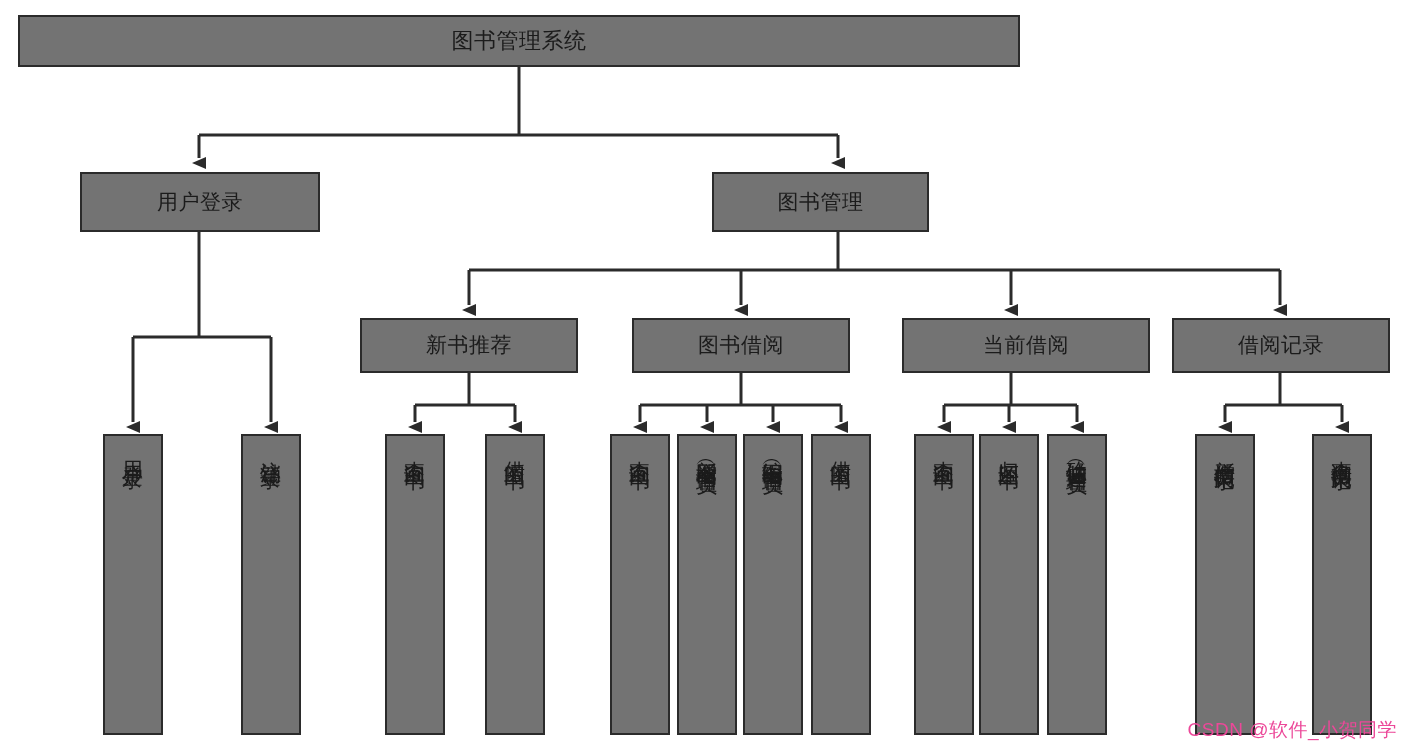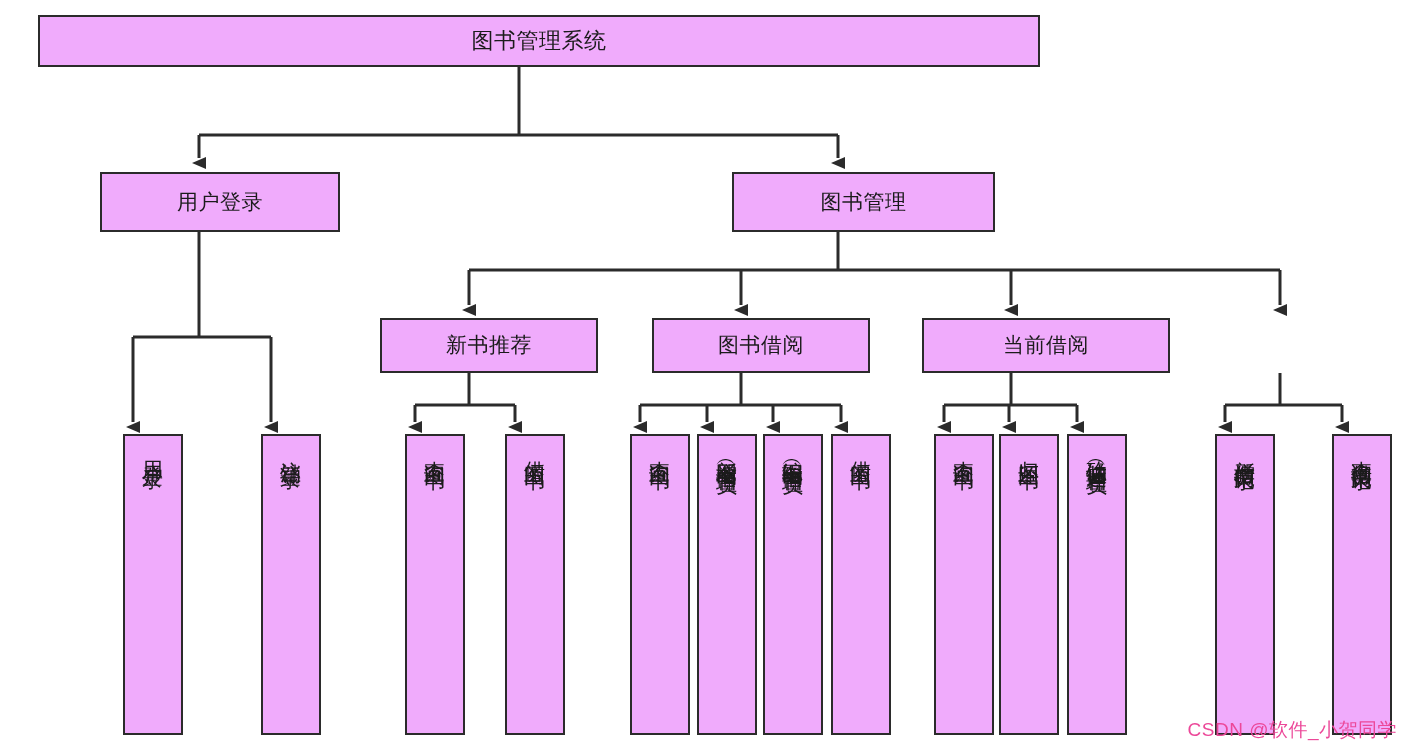--- a/index.html
+++ b/index.html
@@ -22,26 +22,25 @@
     left: 0;
     top: 0;
     width: 1405px;
     height: 747px;
     pointer-events: none;
   }
   .node {
     position: absolute;
     box-sizing: border-box;
     border: 2px solid #2b2b2b;
-    background: #f0abfc;
+    background: #737373;
     display: flex;
     align-items: center;
     justify-content: center;
     color: #1b1b1b;
-    margin-left: 20px;
   }
   .node .lbl {
     display: block;
     text-align: center;
     line-height: 1.18;
     letter-spacing: 0.5px;
   }
   .node.horiz .lbl {
     writing-mode: horizontal-tb;
     font-size: 21px;
@@ -128,36 +127,39 @@
   </svg>
 
   <div class="node horiz root" style="left:18px; top:15px; width:1002px; height:52px;">
     <span class="lbl">图书管理系统</span>
   </div>
 
   <div class="node horiz" style="left:80px; top:172px; width:240px; height:60px;">
     <span class="lbl">用户登录</span>
   </div>
 
-  <div class="node horiz" style="left:712px; top:172px; width:263px; height:60px;">
+  <div class="node horiz" style="left:712px; top:172px; width:217px; height:60px;">
     <span class="lbl">图书管理</span>
   </div>
 
   <div class="node horiz" style="left:360px; top:318px; width:218px; height:55px;">
     <span class="lbl">新书推荐</span>
   </div>
 
   <div class="node horiz" style="left:632px; top:318px; width:218px; height:55px;">
     <span class="lbl">图书借阅</span>
   </div>
 
   <div class="node horiz" style="left:902px; top:318px; width:248px; height:55px;">
     <span class="lbl">当前借阅</span>
   </div>
 
+  <div class="node horiz" style="left:1172px; top:318px; width:218px; height:55px;">
+    <span class="lbl">借阅记录</span>
+  </div>
 
   <div class="node vert" style="left:103px; top:434px; width:60px; height:301px;">
     <span class="lbl">用户登录</span>
   </div>
 
   <div class="node vert" style="left:241px; top:434px; width:60px; height:301px;">
     <span class="lbl">注销登录</span>
   </div>
 
   <div class="node vert" style="left:385px; top:434px; width:60px; height:301px;">

